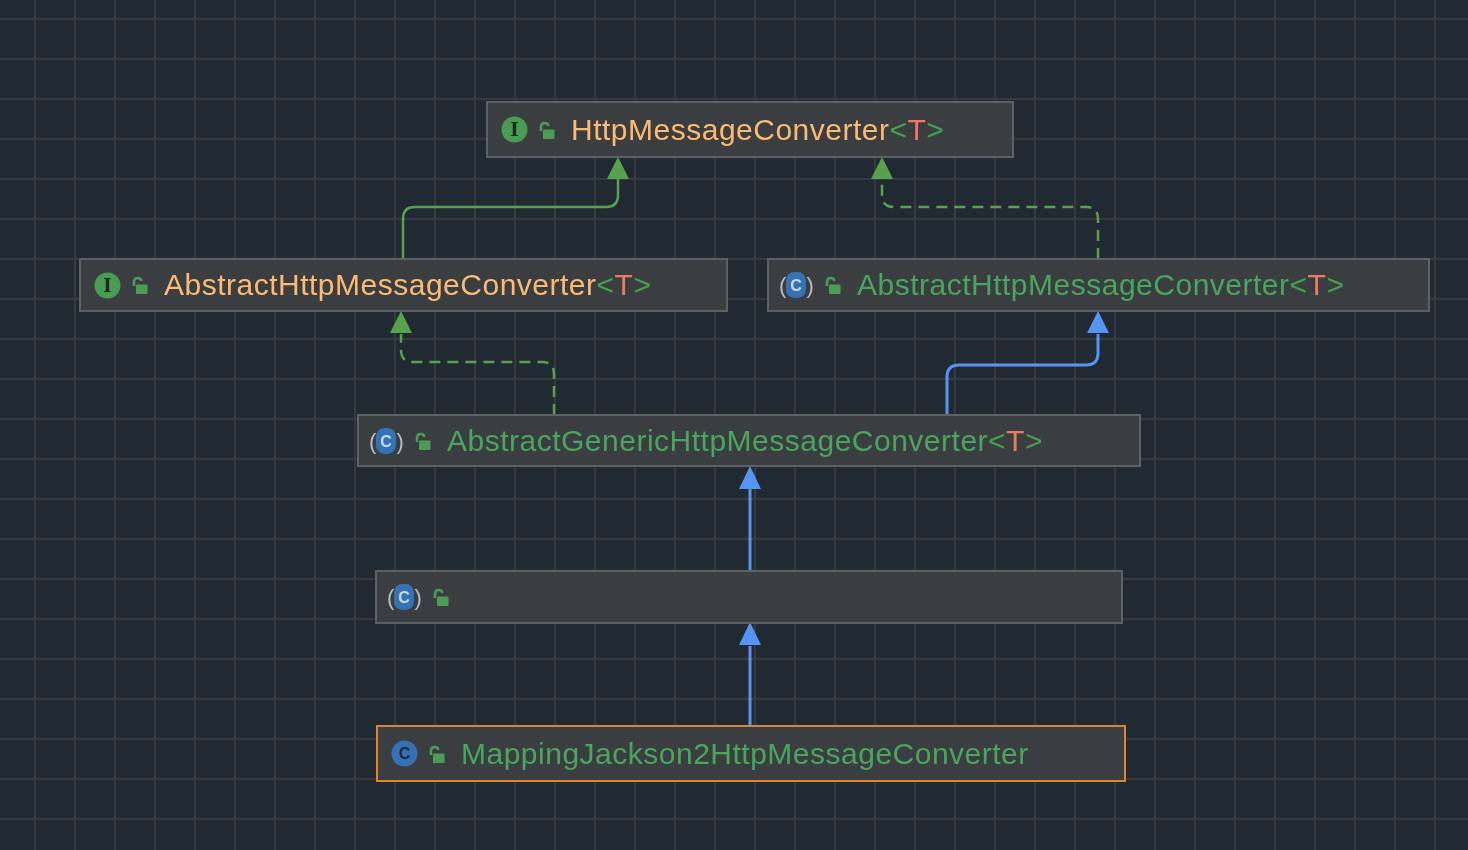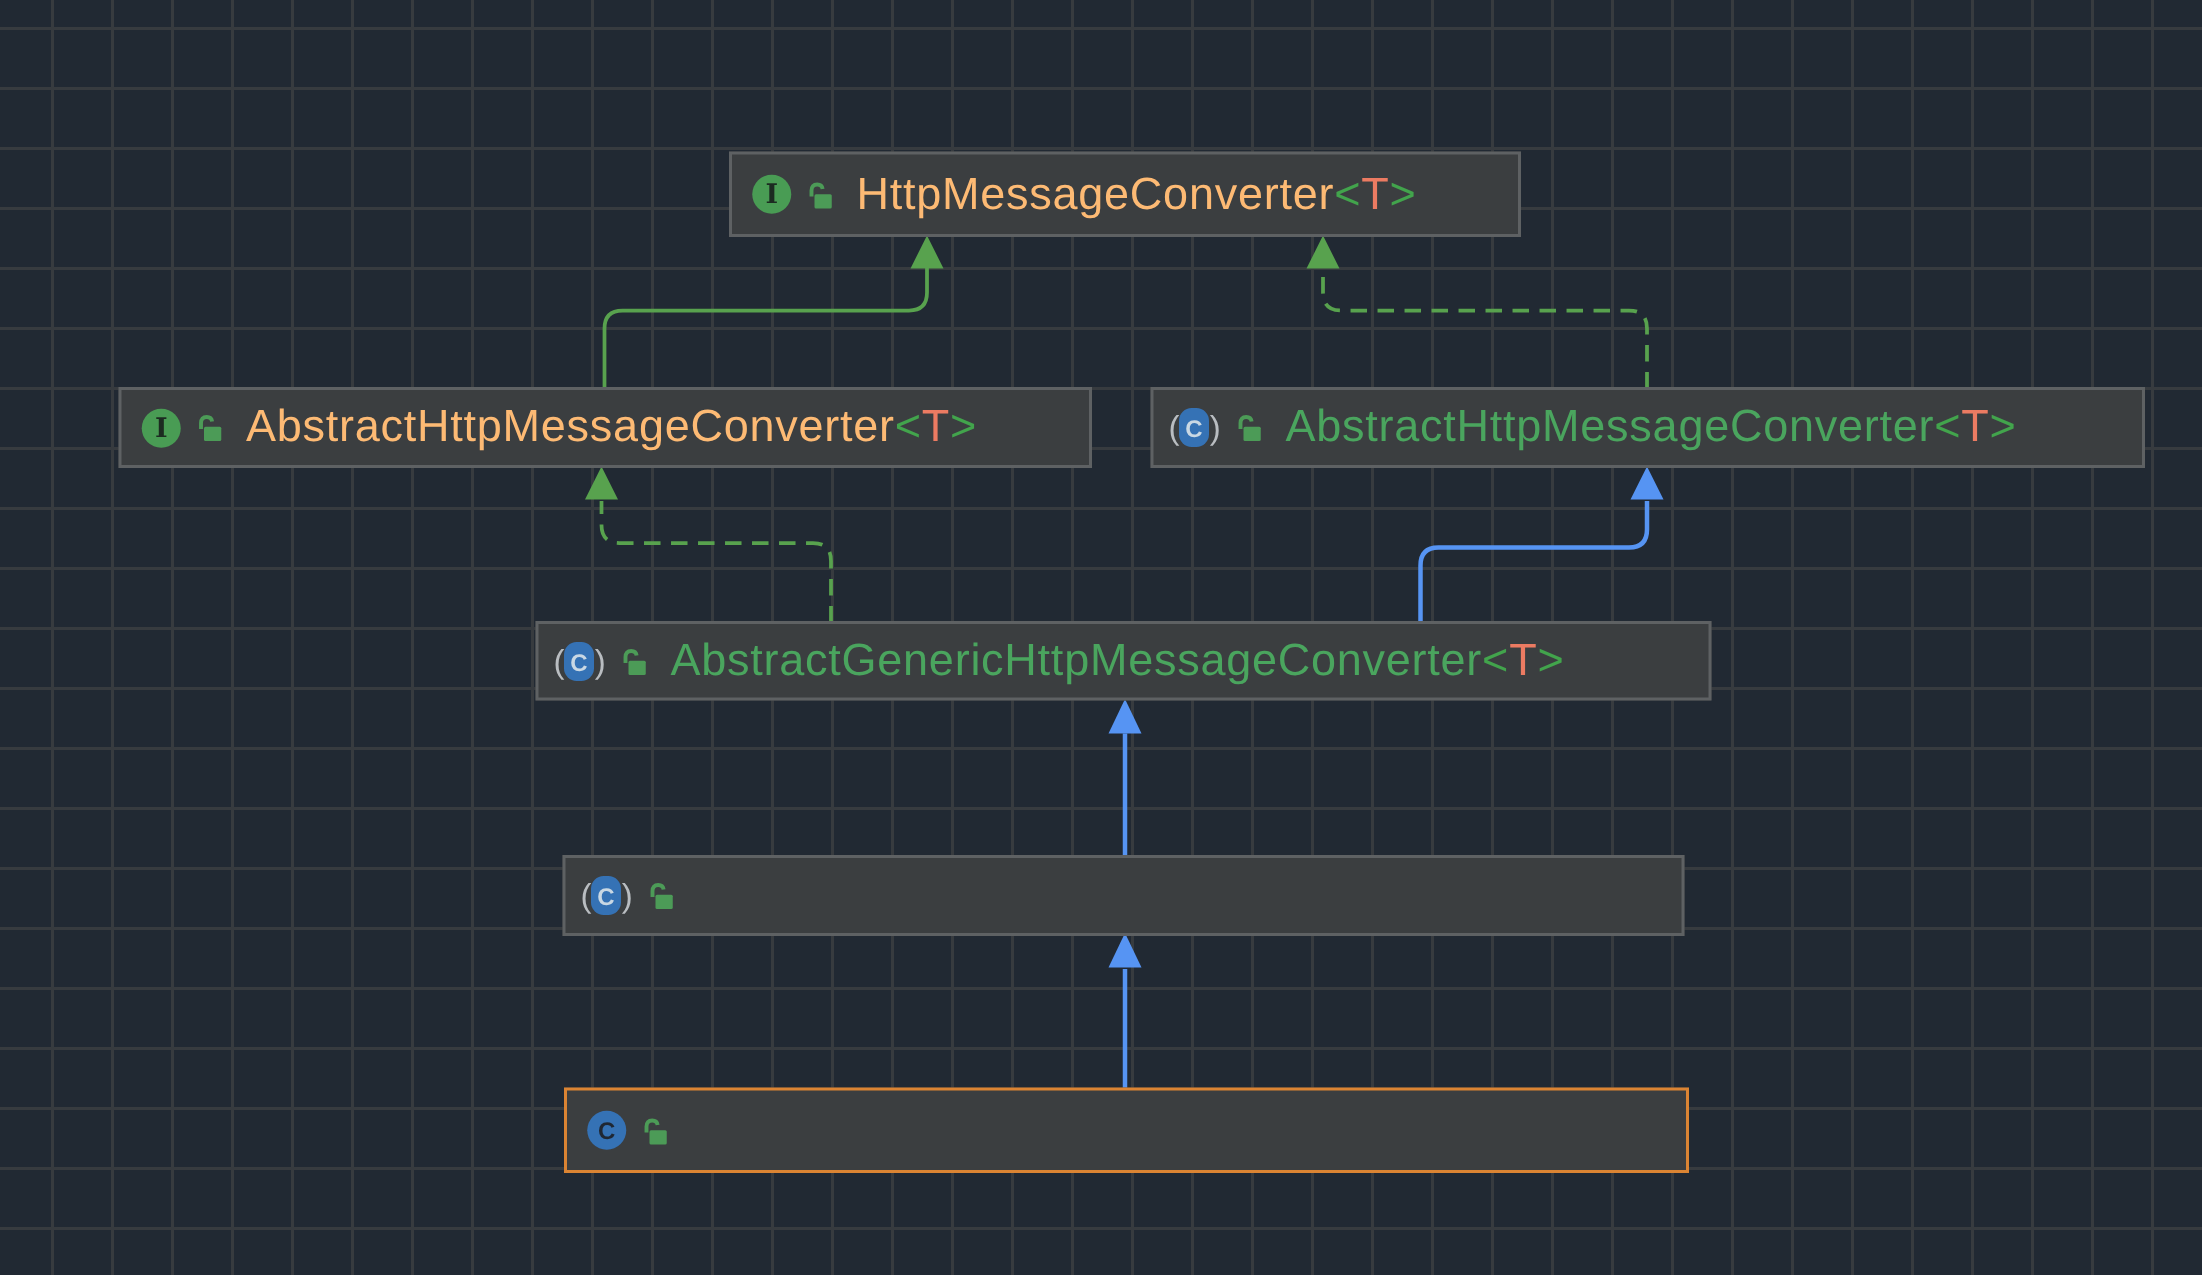--- a/index.html
+++ b/index.html
@@ -146,15 +146,16 @@
 
   <div class="node selected" style="left:376px;top:725px;width:750px;height:57px">
     <svg class="type-icon" width="27" height="27" viewBox="0 0 27 27">
       <circle cx="13.5" cy="13.5" r="13" fill="#3572b5"></circle>
       <text class="icon-letter" x="13.5" y="19" text-anchor="middle" font-size="16" fill="#1f2733">C</text>
     </svg>
     <svg class="lock" width="19" height="20" viewBox="0 0 19 20">
       <path d="M4 11 V7 Q4 3 7.8 3 Q11 3 11.4 6" fill="none" stroke="#4c9b57" stroke-width="2.6"></path>
       <rect x="6" y="9.5" width="11.5" height="9.5" rx="1" fill="#4c9b57"></rect>
     </svg>
+    <span class="label"><span class="nm-class">MappingJackson2HttpMessageConverter</span></span>
   </div>
 
 </div>
 
 </body></html>

